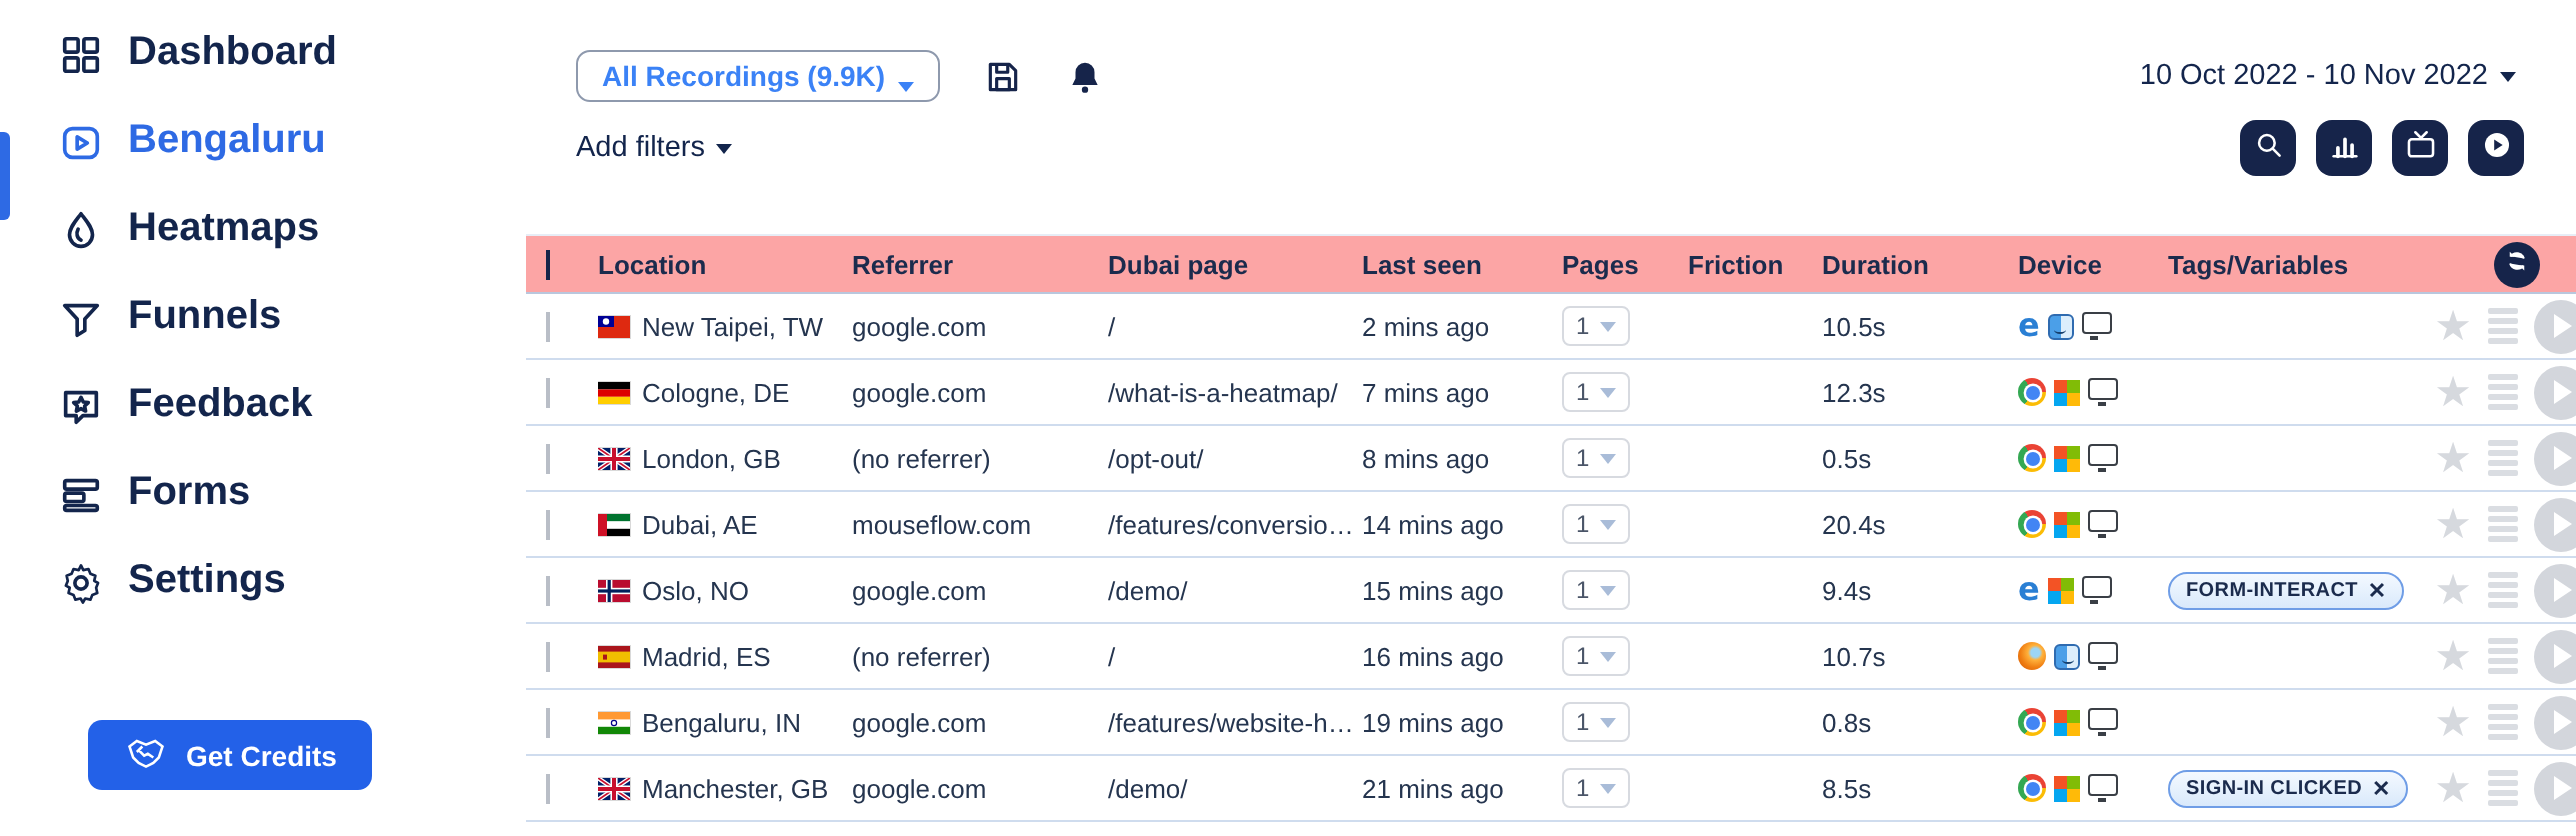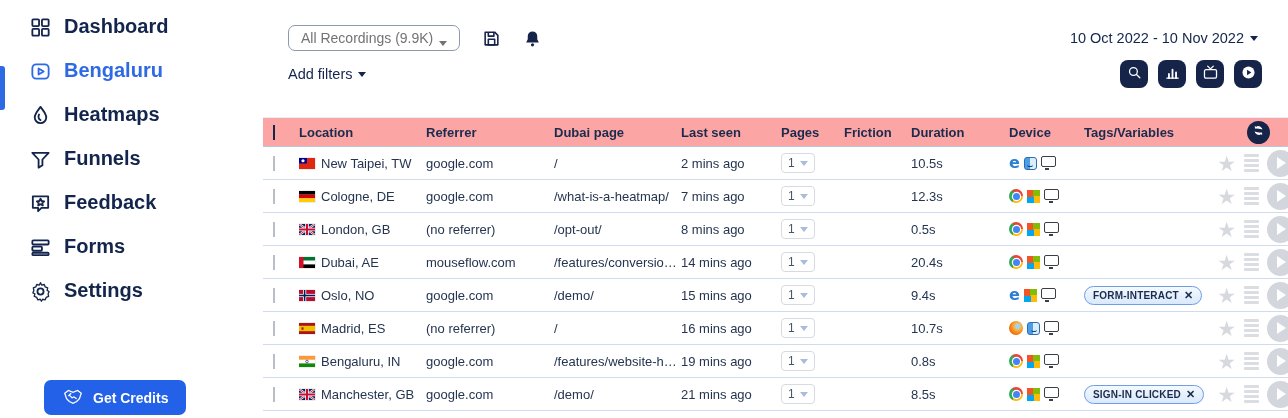--- a/index.html
+++ b/index.html
@@ -14,30 +14,30 @@
   .sidebar { position:absolute; left:0; top:0; width:263px; height:418px; background:#fff; }
   .nav { padding-top:15px; }
   .nav-item { display:flex; align-items:flex-start; gap:12px; height:44px; padding-left:28px;
     font-size:20px; font-weight:700; color:#13254c; cursor:pointer; position:relative; }
   .nav-item.active { color:#2e6ae4; }
   .active-bar { position:absolute; left:0; top:66px; width:5px; height:44px;
     background:#2e6ae4; border-radius:0 3px 3px 0; }
   .nav-icon { width:24px; height:24px; display:flex; align-items:center; justify-content:center; flex:0 0 24px; }
   .nav-icon svg { width:23px; height:23px; stroke:currentColor; fill:none; stroke-width:1.9;
     stroke-linecap:round; stroke-linejoin:round; }
-  .credits-btn { position:absolute; left:44px; top:380px; height:35px; padding:0 18px;
+  .credits-btn { position:absolute; left:44px; top:360px; height:35px; padding:0 18px;
     background:#2361e8; color:#fff; border:none; border-radius:7px; font-size:14px; font-weight:700;
     display:flex; align-items:center; gap:9px; cursor:pointer; font-family:inherit; }
   .credits-btn svg { width:22px; height:22px; stroke:#fff; fill:none; stroke-width:1.4; }
 
   
   .content { position:absolute; left:263px; top:0; width:1025px; height:418px; }
   .toolbar-row1 { position:absolute; left:25px; top:25px; right:30px; display:flex; align-items:center; }
   .filter-dd { display:flex; align-items:flex-end; border:1px solid #8e99ad; border-radius:7px;
-    background:#fff; padding:4px 12px; font-size:14px; color:#737373; cursor:pointer; font-family:inherit; }
+    background:#fff; padding:4px 12px; font-size:14px; color:#3b82f6; cursor:pointer; font-family:inherit;font-weight:bold; }
   .tool-icon { margin-left:22px; cursor:pointer; display:flex; align-items:center; }
   .tool-icon svg { width:19px; height:19px; }
   .date-dd { margin-left:auto; font-size:14.5px; color:#13254c; cursor:pointer; display:flex; align-items:center; }
   .toolbar-row2 { position:absolute; left:25px; top:60px; right:26px; display:flex; align-items:center; }
   .add-filters { font-size:14.5px; color:#13254c; cursor:pointer; display:flex; align-items:center; }
   .view-btns { margin-left:auto; display:flex; gap:10px; }
   .view-btn { width:28px; height:28px; border-radius:8px; background:#16244a; border:none;
     display:flex; align-items:center; justify-content:center; cursor:pointer; }
   .view-btn svg { width:17px; height:17px; stroke:#fff; fill:none; stroke-width:1.8; stroke-linecap:round; }
 

